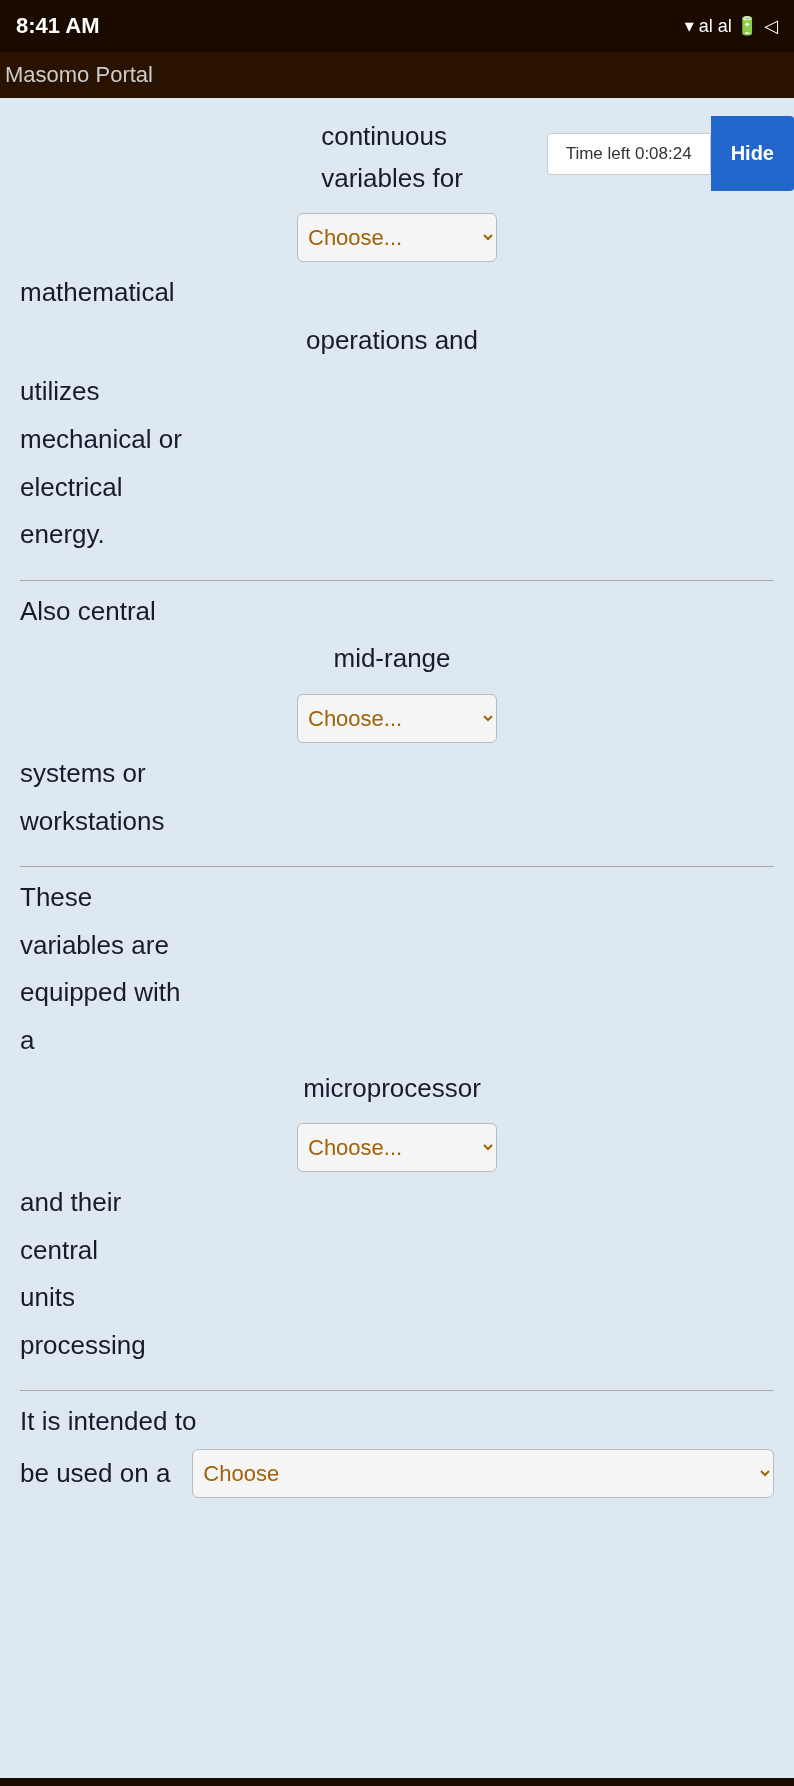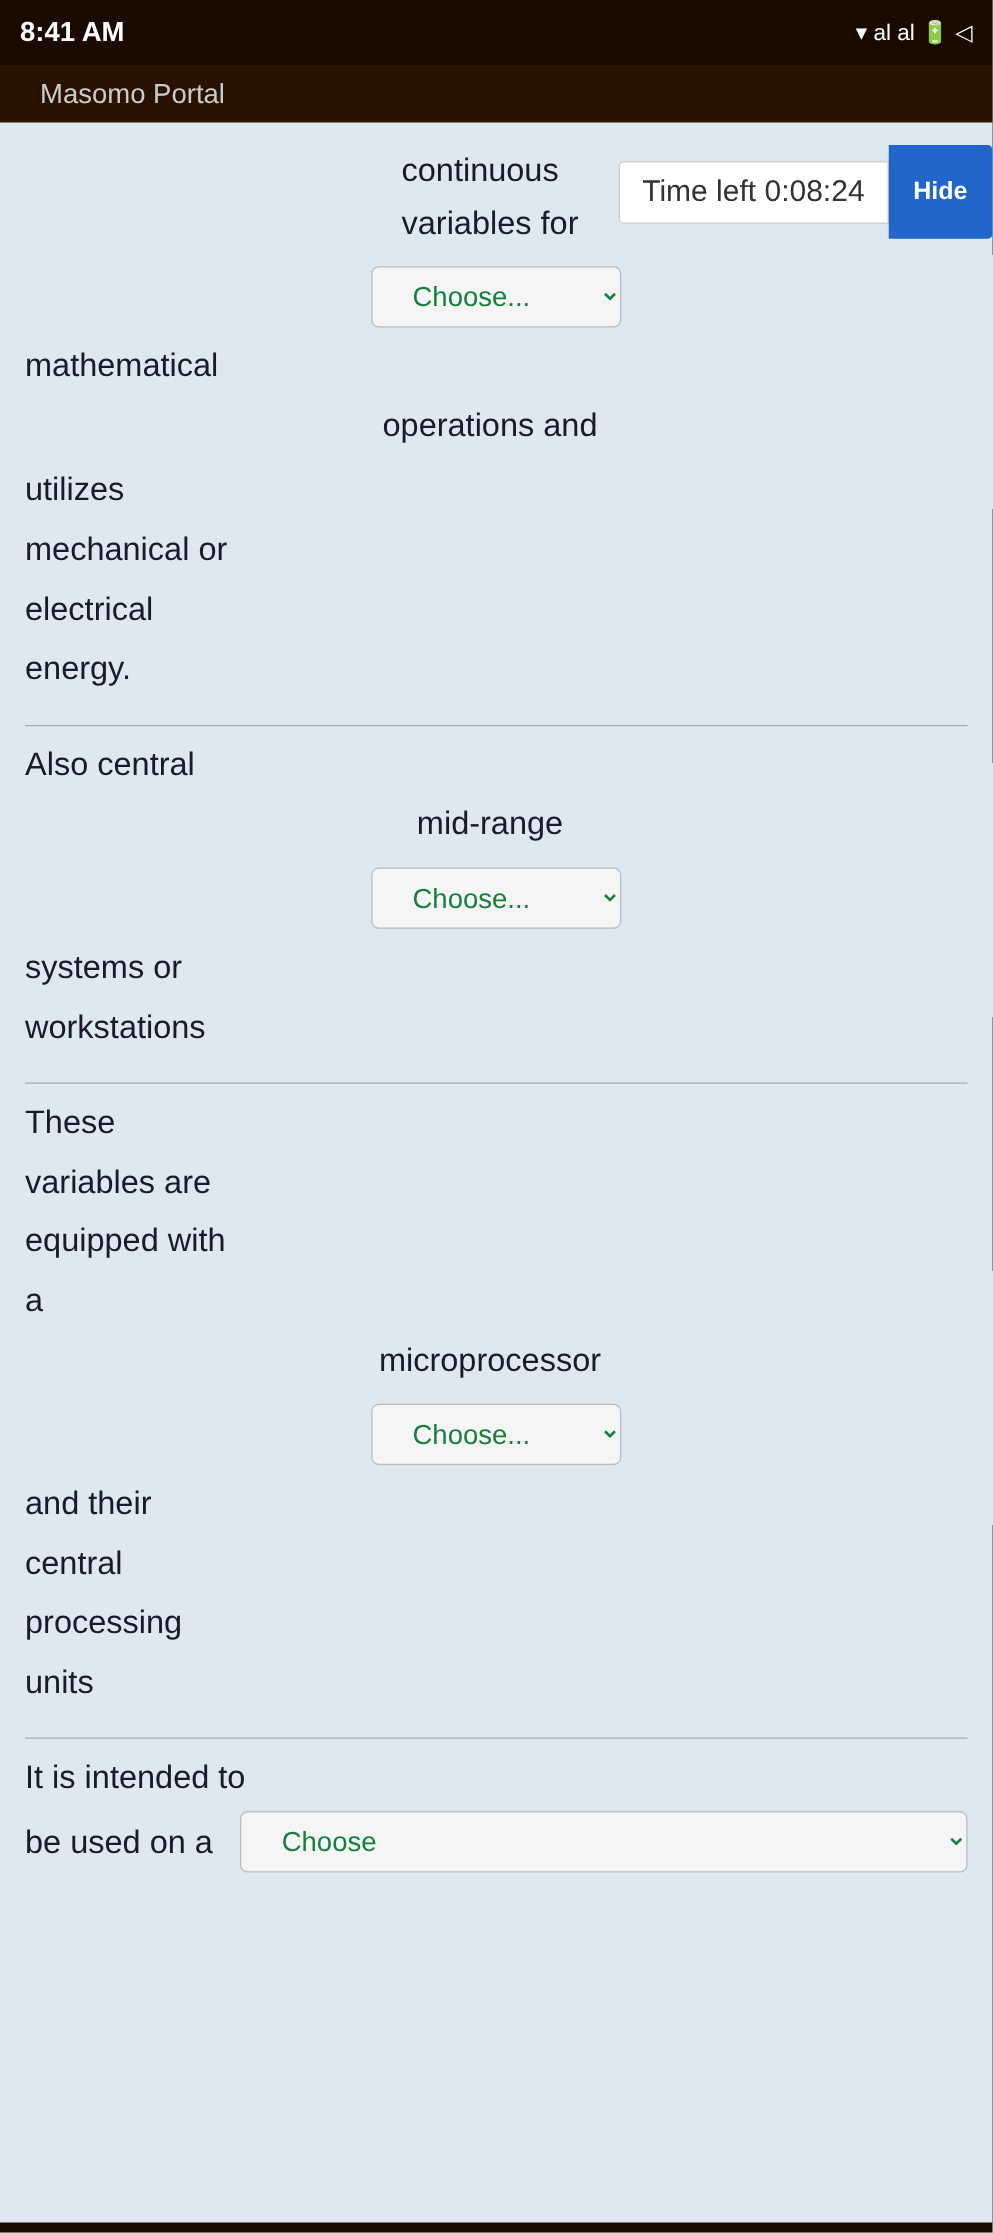--- a/index.html
+++ b/index.html
@@ -30,21 +30,21 @@
     .status-icons {
       display: flex;
       align-items: center;
       gap: 5px;
       color: #ffffff;
       font-size: 18px;
     }
 
     .app-header {
       background: #2a1200;
-      padding: 10px 32px;
+      padding: 10px 5px;
       color: #cccccc;
       font-size: 22px;
     }
 
     .main-content {
       background: #dde8f0;
       margin: 0;
       padding: 18px 20px;
       min-height: 1680px;
       position: relative;
@@ -57,21 +57,21 @@
       display: flex;
       align-items: center;
       gap: 0;
       z-index: 10;
     }
 
     .timer-display {
       background: #ffffff;
       border: 1px solid #cccccc;
       padding: 10px 18px;
-      font-size: 24px;
+      font-size: 17px;
       color: #333;
       font-weight: 500;
       border-radius: 4px 0 0 4px;
     }
 
     .hide-button {
       background: #2266cc;
       color: #ffffff;
       border: none;
       padding: 26px 20px;
@@ -95,23 +95,23 @@
 
     .select-part {
       flex: 1;
       min-width: 200px;
     }
 
     .choose-select {
       background: #f5f5f5;
       border: 1px solid #bbbbbb;
       border-radius: 6px;
-      padding: 10px 28px;
+      padding: 10px 6px;
       font-size: 22px;
-      color: #15803d;
+      color: #a16207;
       width: 100%;
       appearance: auto;
       -webkit-appearance: auto;
       cursor: pointer;
     }
 
     .row-inline {
       display: flex;
       flex-direction: column;
       align-items: center;
@@ -216,22 +216,22 @@
         <div class="content-text">microprocessor</div>
       </div>
       <div class="select-part">
         <select class="choose-select">
           <option>Choose...</option>
         </select>
       </div>
     </div>
     <div class="full-text-block content-text">and their</div>
     <div class="full-text-block content-text">central</div>
+    <div class="full-text-block content-text">units</div>
     <div class="full-text-block content-text">processing</div>
-    <div class="full-text-block content-text">units</div>
   </div>
 
   <hr class="divider-line">
 
   <div class="section-wrapper">
     <div class="full-text-block content-text">It is intended to</div>
     <div class="partial-row">
       <div class="content-text">be used on a</div>
       <div class="select-part">
         <select class="choose-select">

